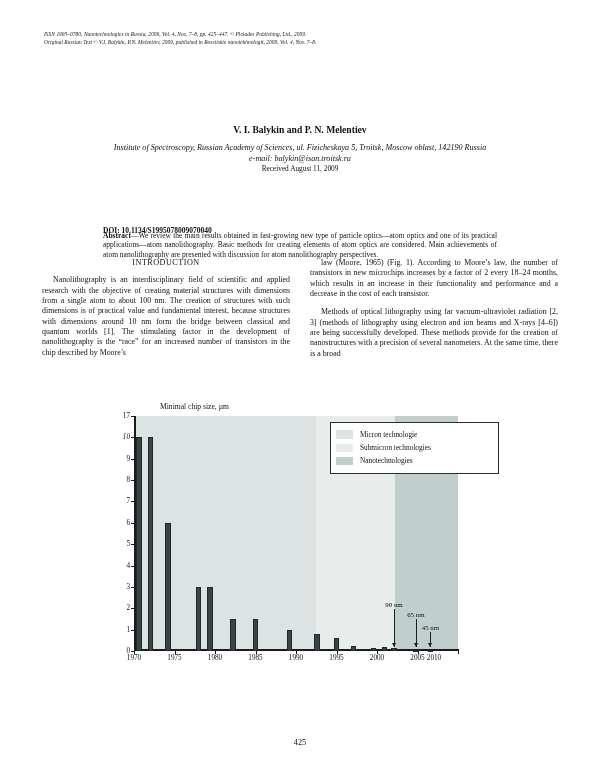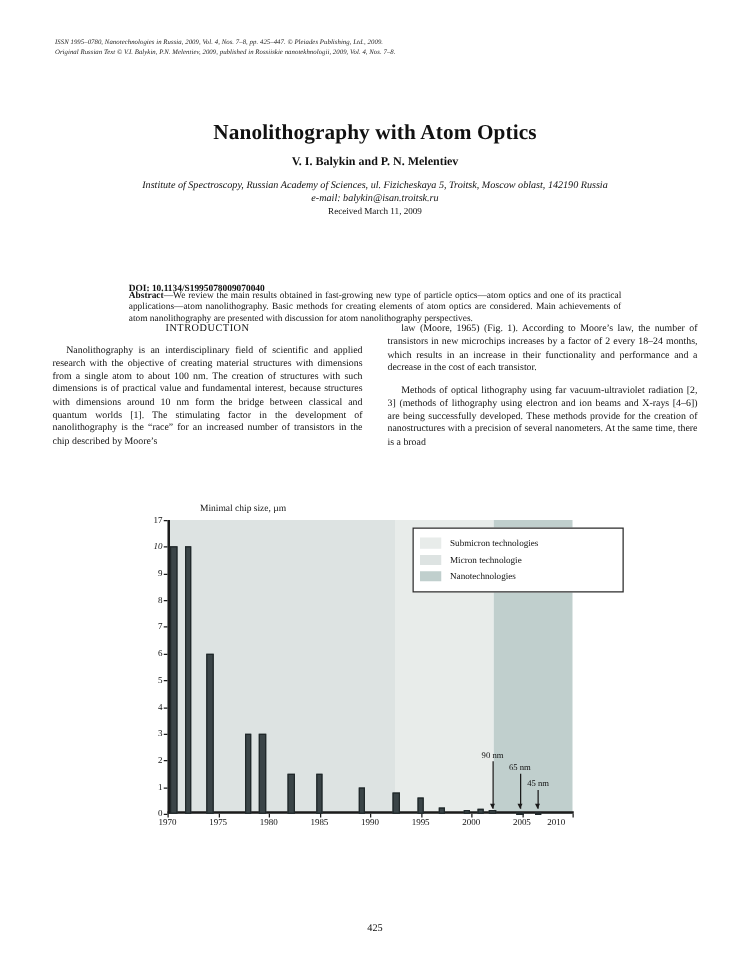--- a/index.html
+++ b/index.html
@@ -173,27 +173,26 @@
 <body>
 
 <div class="page">
 
   <div class="masthead">
     <div>ISSN 1995–0780, Nanotechnologies in Russia, 2009, Vol. 4, Nos. 7–8, pp. 425–447. © Pleiades Publishing, Ltd., 2009.</div>
     <div>Original Russian Text © V.I. Balykin, P.N. Melentiev, 2009, published in Rossiiskie nanotekhnologii, 2009, Vol. 4, Nos. 7–8.</div>
   </div>
 
 
-  <div class="title">Nanolithography with Atom Optics</div>
   <div class="authors">V. I. Balykin and P. N. Melentiev</div>
   <div class="affil">
     <div>Institute of Spectroscopy, Russian Academy of Sciences, ul. Fizicheskaya 5, Troitsk, Moscow oblast, 142190 Russia</div>
     <div>e-mail: balykin@isan.troitsk.ru</div>
   </div>
-  <div class="received">Received March 11, 2009</div>
+  <div class="received">Received August 11, 2009</div>
 
   <div class="abstract">
     <b>Abstract</b><span>—We review the main results obtained in fast-growing new type of particle optics—atom optics and one of its practical applications—atom nanolithography. Basic methods for creating elements of atom optics are considered. Main achievements of atom nanolithography are presented with discussion for atom nanolithography perspectives.</span>
   </div>
   <div class="doi">
     <span>DOI:</span>
     <span>10.1134/S1995078009070040</span>
   </div>
 
   <div class="col left">
@@ -250,21 +249,21 @@
         <div class="xtick" style="left: 213.5px;">1985</div>
         <div class="xtickmark" style="left: 213.5px;"></div>
         <div class="xtick" style="left: 254px;">1990</div>
         <div class="xtickmark" style="left: 254px;"></div>
         <div class="xtick" style="left: 294.5px;">1995</div>
         <div class="xtickmark" style="left: 294.5px;"></div>
         <div class="xtick" style="left: 335px;">2000</div>
         <div class="xtickmark" style="left: 335px;"></div>
         <div class="xtick" style="left: 375.5px;">2005</div>
         <div class="xtickmark" style="left: 375.5px;"></div>
-        <div class="xtick" style="left: 403px;">2010</div>
+        <div class="xtick" style="left: 392px;">2010</div>
         <div class="xtickmark" style="left: 416px;"></div>
       </div>
     <div id="bars">
         <div class="bar" style="left: 94.16px; width: 5.4px; height: 213.636px; bottom: auto; top: 35.3636px; background: rgb(58, 68, 71);"></div>
         <div class="bar" style="left: 105.5px; width: 5.4px; height: 213.636px; bottom: auto; top: 35.3636px; background: rgb(58, 68, 71);"></div>
         <div class="bar" style="left: 123.32px; width: 5.4px; height: 128.182px; bottom: auto; top: 120.818px; background: rgb(58, 68, 71);"></div>
         <div class="bar" style="left: 154.1px; width: 5.4px; height: 64.0909px; bottom: auto; top: 184.909px; background: rgb(58, 68, 71);"></div>
         <div class="bar" style="left: 165.44px; width: 5.4px; height: 64.0909px; bottom: auto; top: 184.909px; background: rgb(58, 68, 71);"></div>
         <div class="bar" style="left: 188.12px; width: 5.4px; height: 32.0455px; bottom: auto; top: 216.955px; background: rgb(58, 68, 71);"></div>
         <div class="bar" style="left: 210.8px; width: 5.4px; height: 32.0455px; bottom: auto; top: 216.955px; background: rgb(58, 68, 71);"></div>
@@ -283,26 +282,26 @@
         <div class="arrow" style="left: 352.01px; top: 207.273px; height: 37.7273px;"></div>
         <div class="anno" style="left: 373.88px; top: 208.886px;">65 nm</div>
         <div class="arrow" style="left: 373.88px; top: 216.886px; height: 28.1136px;"></div>
         <div class="anno" style="left: 388.46px; top: 221.705px;">45 nm</div>
         <div class="arrow" style="left: 388.46px; top: 229.705px; height: 15.2955px;"></div>
       </div>
 
 
     <div class="legend" id="legend">
         <div class="row">
+          <span class="swatch" style="background: rgb(221, 227, 226);"></span>
+          <span>Micron technologie</span>
+        </div>
+        <div class="row">
           <span class="swatch" style="background: rgb(232, 236, 234);"></span>
           <span>Submicron technologies</span>
-        </div>
-        <div class="row">
-          <span class="swatch" style="background: rgb(221, 227, 226);"></span>
-          <span>Micron technologie</span>
         </div>
         <div class="row">
           <span class="swatch" style="background: rgb(192, 207, 205);"></span>
           <span>Nanotechnologies</span>
         </div>
       </div>
   </div>
 
 
   <div class="folio">425</div>

